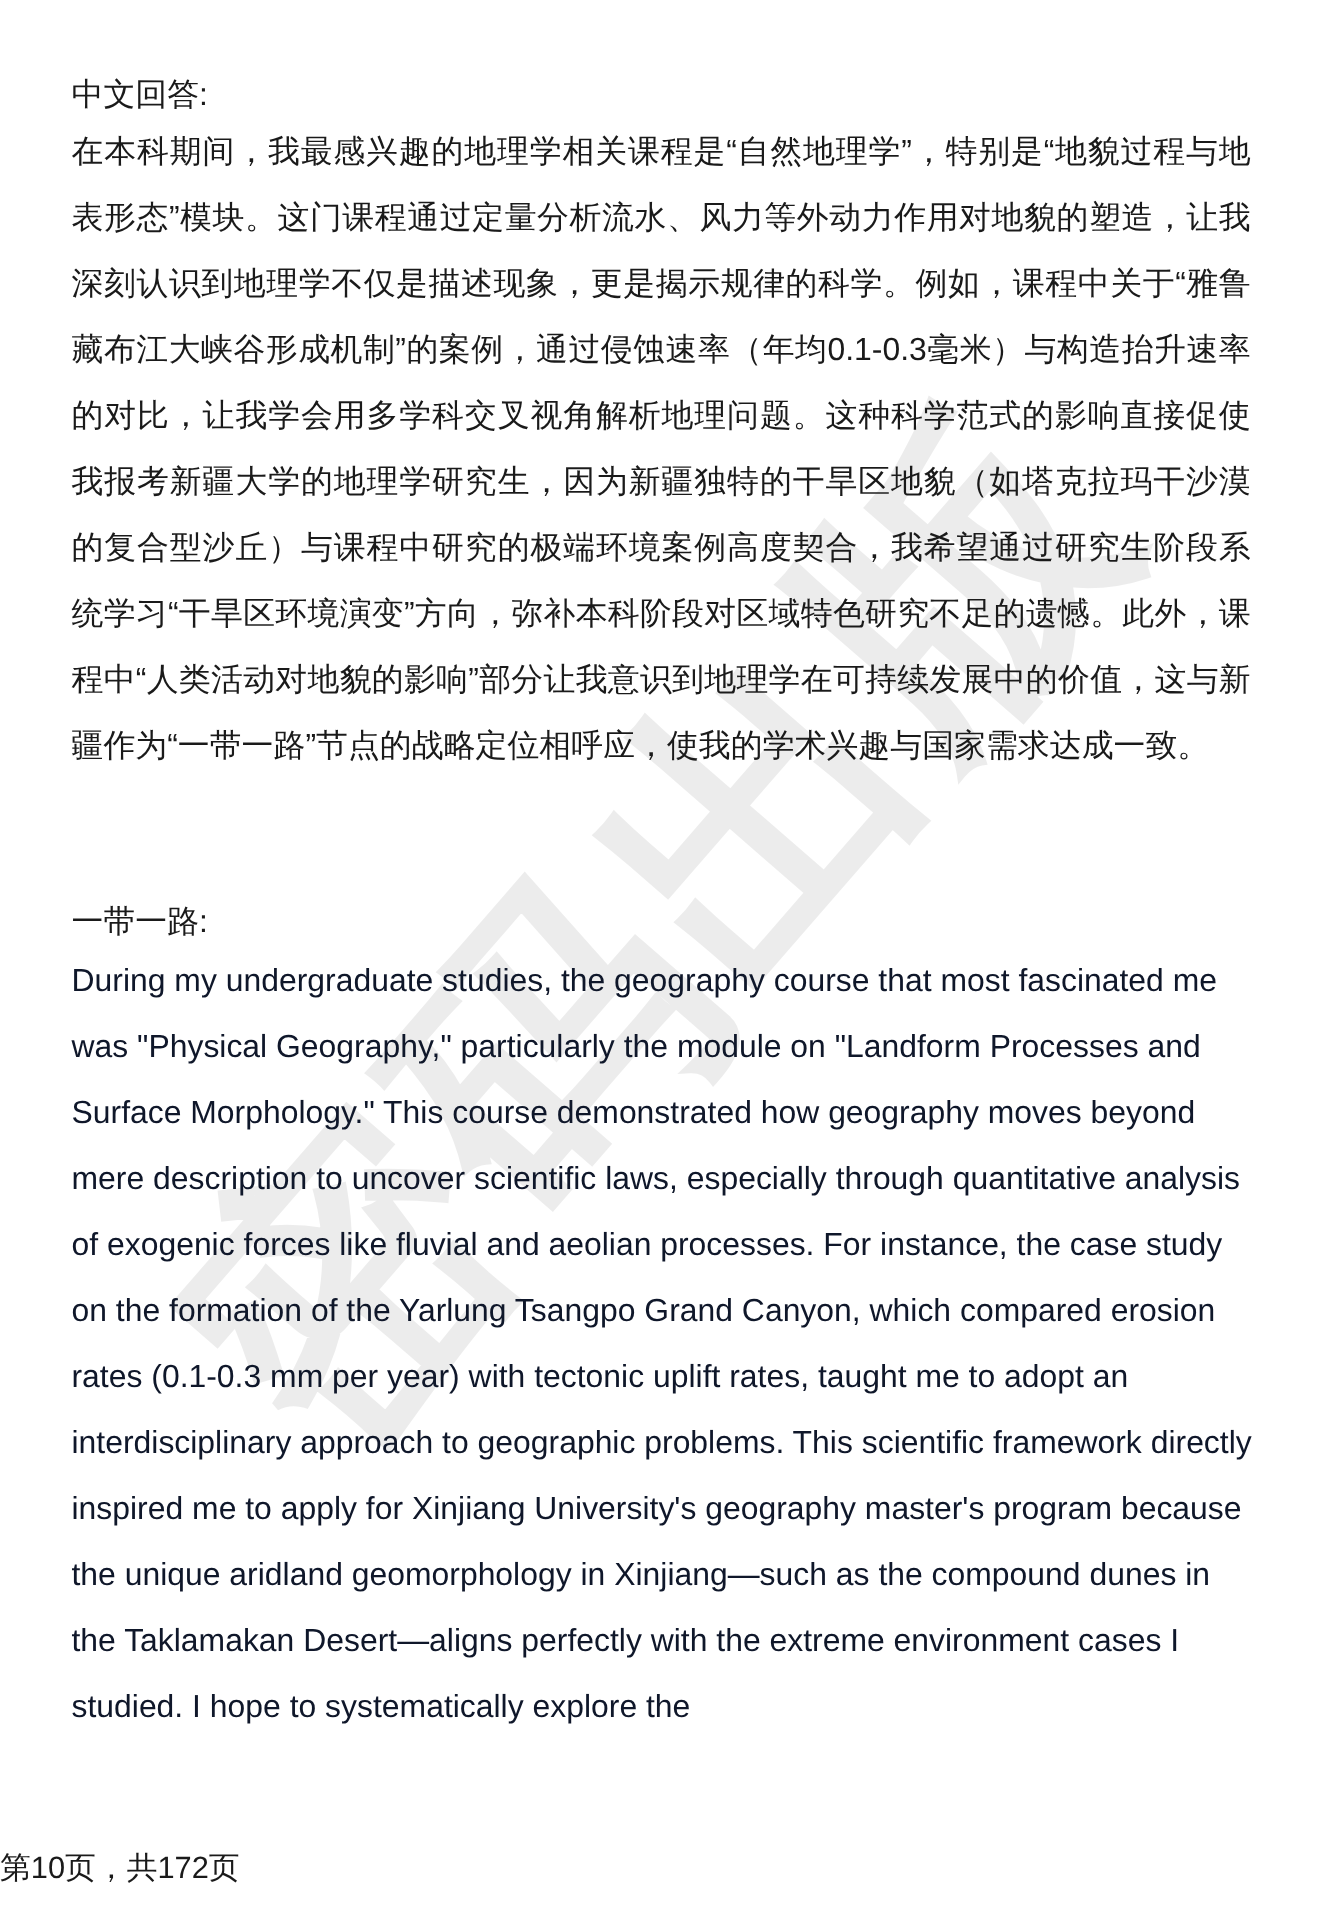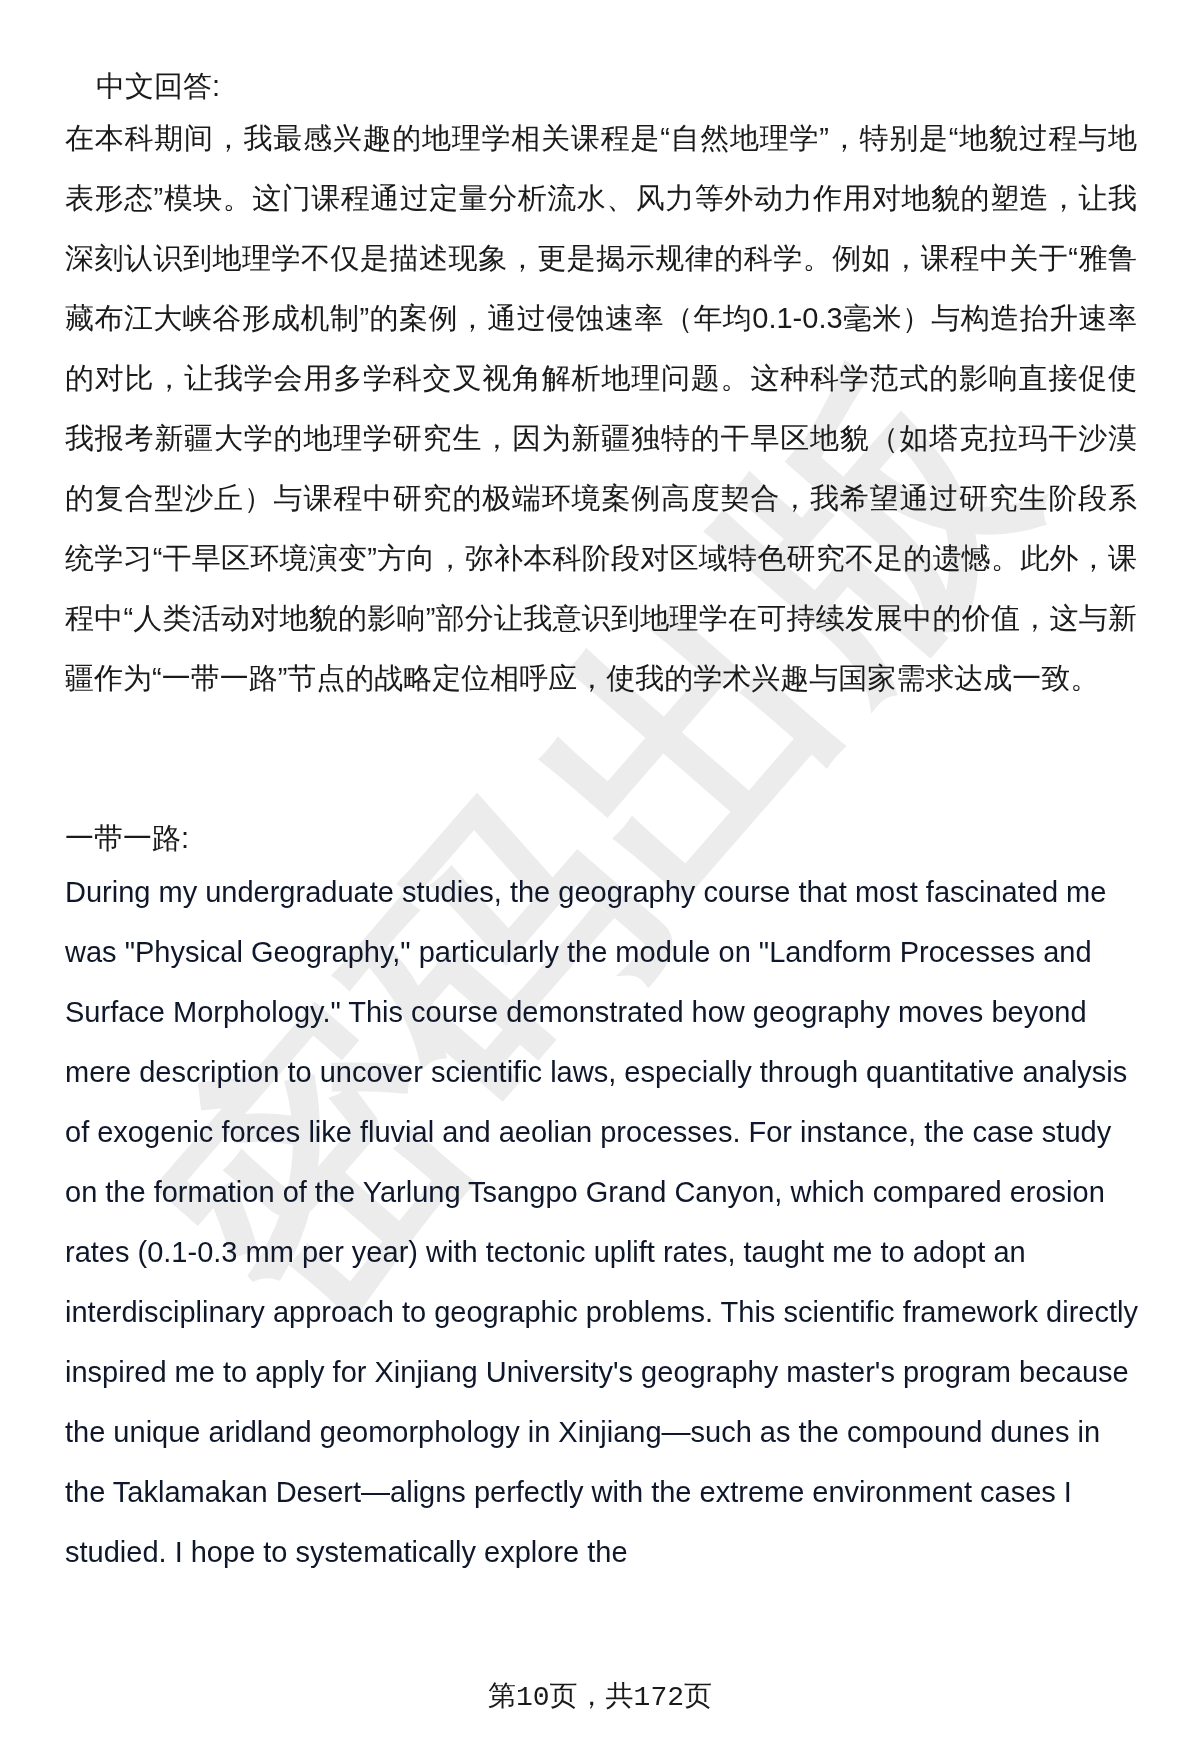--- a/index.html
+++ b/index.html
@@ -35,21 +35,20 @@
     z-index: 1;
   }
   .zh-heading {
     position: absolute;
     left: 65px;
     top: 64px;
     width: 1072px;
     font-size: 29px;
     line-height: 44px;
     color: #1a1a1a;
-    margin-left: 31px;
   }
   .zh-body {
     position: absolute;
     left: 65px;
     top: 108px;
     width: 1072px;
     font-size: 29px;
     line-height: 60px;
     text-align: justify;
     text-justify: inter-ideograph;
@@ -73,25 +72,23 @@
     font-size: 29px;
     line-height: 60px;
     text-align: left;
     color: #0f172a;
   }
   .footer {
     position: absolute;
     left: 0;
     top: 1678px;
     width: 1200px;
-    text-align: center;
     font-size: 28px;
     line-height: 40px;
     color: #1a1a1a;
-    font-family: Liberation Mono, monospace;
   }
 </style>
 </head>
 <body>
 
 <div class="page">
 
   <div class="watermark">密码出版</div>
 
   <div class="content">

